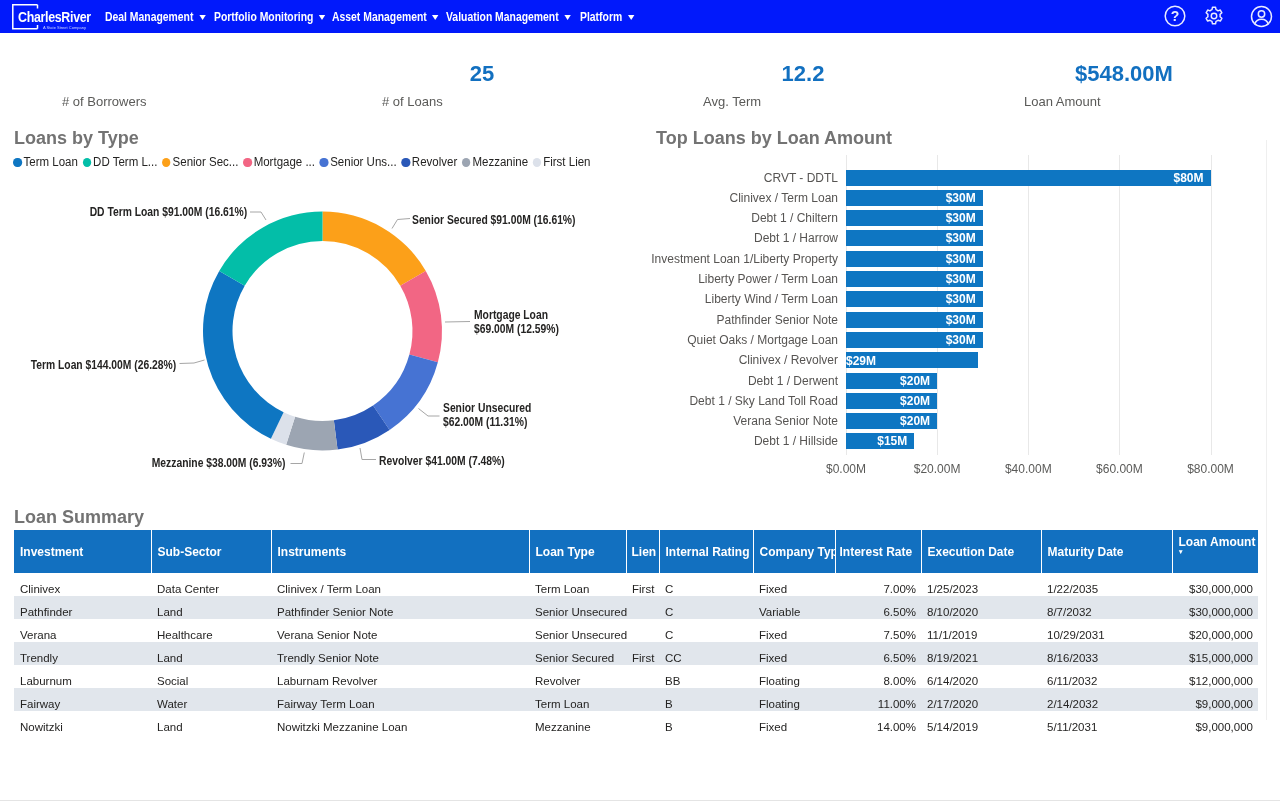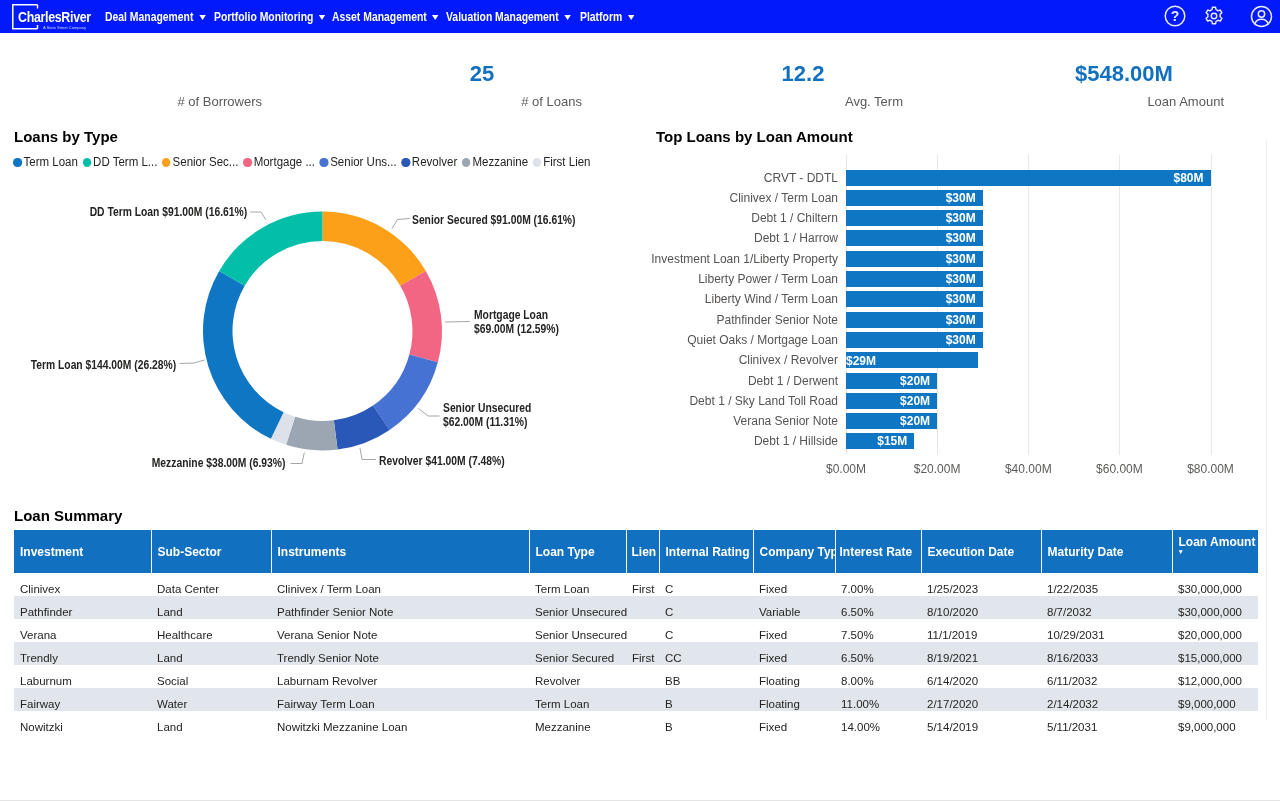--- a/index.html
+++ b/index.html
@@ -9,44 +9,44 @@
 
 #nav { position:absolute; left:0; top:0; width:1280px; height:33px; background:#0119FB; }
 .navitem { position:absolute; top:0; height:33px; line-height:33px; color:#fff; font-size:13px; font-weight:bold; white-space:nowrap; transform:scaleX(0.80); transform-origin:0 50%; }
 .caret { display:inline-block; width:0; height:0; border-left:4.5px solid transparent; border-right:4.5px solid transparent; border-top:5.5px solid #fff; margin-left:7px; vertical-align:1.5px; }
 
 #logo { position:absolute; left:12px; top:4px; width:80px; height:25px; }
 #logoTxt { position:absolute; left:6px; top:3.5px; font-size:15px; font-weight:bold; color:#fff; letter-spacing:-0.4px; transform:scaleX(0.83); transform-origin:0 0; white-space:nowrap; }
 #logoSub { position:absolute; left:31px; top:20.5px; font-size:4px; color:#cdd3ff; white-space:nowrap; }
 
 .kpiNum { position:absolute; top:61px; width:200px; text-align:center; font-size:22px; font-weight:bold; color:#1270C0; }
-.kpiLbl { position:absolute; top:94px; width:200px; text-align:right; font-size:13px; color:#5A5A58; }
-
-.secTitle { position:absolute; font-size:15px; font-weight:bold; color:#000000; }
+.kpiLbl { position:absolute; top:94px; width:200px; text-align:left; font-size:13px; color:#5A5A58; }
+
+.secTitle { position:absolute; font-size:18px; font-weight:bold; color:#737373; }
 
 #legend { position:absolute; left:13px; top:155px; width:620px; height:16px; font-size:12.5px; color:#252423; white-space:nowrap; transform:scaleX(0.92); transform-origin:0 0; }
 .leg { display:inline-block; margin-right:5px; }
 .dot { display:inline-block; width:9.5px; height:9.5px; border-radius:50%; margin-right:2px; vertical-align:-1px; }
 
 .dlab { position:absolute; font-size:12px; font-weight:bold; color:#252423; white-space:nowrap; transform:scaleX(0.86); transform-origin:0 0; line-height:13.5px; }
 .dlabR { transform-origin:100% 0; text-align:right; }
 
 #barchart { position:absolute; left:640px; top:150px; width:640px; height:330px; }
 .gl { position:absolute; top:5px; width:1px; height:300px; background:#E8E8E8; }
 .bar { position:absolute; height:16px; background:#0E76C2; }
 .barlbl { position:absolute; height:16px; line-height:16px; font-size:12px; color:#565452; text-align:right; width:200px; white-space:nowrap; }
 .barval { position:absolute; height:16px; line-height:16px; font-size:12px; font-weight:bold; color:#fff; }
 .axlbl { position:absolute; top:312px; width:80px; text-align:center; font-size:12px; color:#5A5A58; }
 
 #tbl { position:absolute; left:14px; top:530px; width:1244px; border-collapse:collapse; table-layout:fixed; font-size:11.5px; color:#252423; }
 #tbl th { background:#1270C0; color:#fff; font-weight:bold; font-size:12px; text-align:left; height:43px; padding:0 0 0 6px; border-right:1px solid #fff; position:relative; white-space:nowrap; }
 #tbl th:last-child { border-right:none; }
 #tbl td { height:23px; padding:0 0 1px 6px; white-space:nowrap; vertical-align:bottom; }
 #tbl tr.alt td { background:#E1E6EC; }
-#tbl .rt { text-align:left; padding-right:5px; }
+#tbl .rt { text-align:right; padding-right:5px; }
 .lnk { }
 </style>
 </head>
 <body>
 <div id="page">
 
   <div id="nav">
     <div id="logo">
       <svg width="80" height="26" viewBox="0 0 80 26" style="position:absolute;left:0;top:0">
         <path d="M25.5 0.8 H0.8 V24.8 H25.5 M25.5 0.8 V4.6 M25.5 24.8 V21" fill="none" stroke="#fff" stroke-width="1.5"></path>

